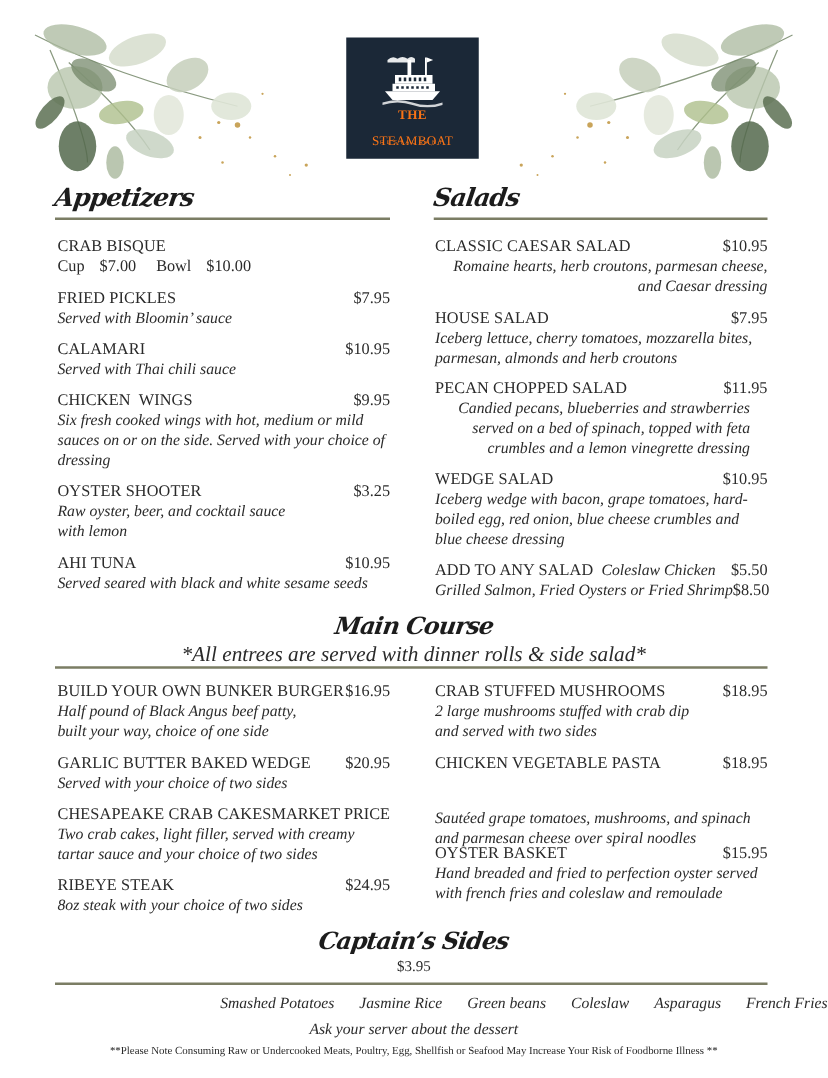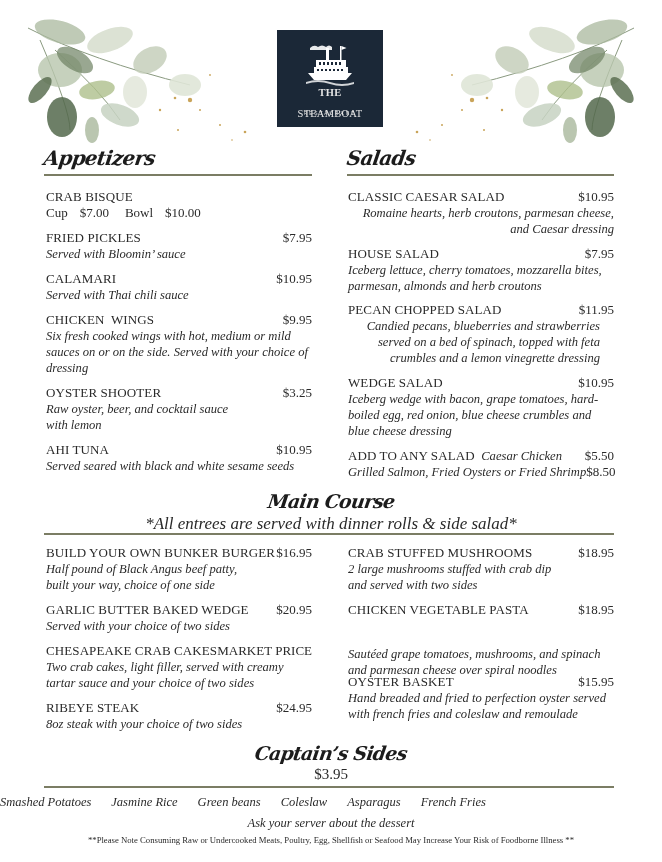--- a/index.html
+++ b/index.html
@@ -5,21 +5,21 @@
   * { box-sizing: border-box; margin: 0; padding: 0; }
   html, body { width: 662px; height: 862px; background: #ffffff; overflow: hidden; }
   body { position: relative; font-family: "Liberation Serif", "DejaVu Serif", serif; color: #2a2a2a; }
 
   .foliage { position: absolute; top: 0; }
   .foliage.left { left: 0; }
   .foliage.right { right: 0; }
 
   .logo {
     position: absolute; left: 277px; top: 30px; width: 106px; height: 97px;
-    background: #1b2837; color: #e5e5e5; text-align: center;
+    background: #1b2837; color: #f97316; text-align: center;
   }
   .logo svg { position: absolute; left: 27px; top: 12px; }
   .logo .l1 { position: absolute; left: 0; right: 0; top: 57px; font-family: "Liberation Serif", serif; font-weight: bold; font-size: 10.5px; line-height: 11px; letter-spacing: 0.3px; }
   .logo .l2 { position: absolute; left: 0; right: 0; top: 78px; font-family: "Liberation Serif", serif; font-weight: normal; font-size: 10.5px; line-height: 11px; letter-spacing: 0.2px; }
   .logo .l3 { position: absolute; left: 0; right: 0; top: 81px; font-family: "Liberation Sans", sans-serif; font-size: 4.5px; letter-spacing: 2.2px; }
 
   .script { font-family: "DejaVu Serif", serif; font-style: italic; font-weight: bold; color: #1c1c1c; letter-spacing: -0.8px; transform: skewX(-8deg); display: inline-block; }
 
   .sec-head { position: absolute; }
   .sec-head.appetizers { left: 44px; top: 146px; font-size: 20px; }
@@ -31,23 +31,23 @@
   .item .row { display: flex; justify-content: space-between; white-space: nowrap; }
   .item .name { letter-spacing: 0.1px; }
   .item .desc { font-style: italic; font-size: 12.6px; line-height: 16px; }
   .col-l { left: 46px; width: 266px; }
   .col-r { left: 348px; width: 266px; }
 
   .center-block { position: absolute; left: 0; right: 0; text-align: center; }
   .main-title { top: 490px; font-size: 19px; }
   .main-note { top: 514px; font-size: 17px; font-style: italic; }
   .sides-title { top: 742px; font-size: 19px; }
-  .sides-price { top: 766px; font-size: 15px; }
-
-  .sides-list { position: absolute; top: 795px; left: 0; right: 0; display: flex; justify-content: flex-start; gap: 20px; font-style: italic; font-size: 12.5px; }
+  .sides-price { top: 766px; font-size: 12px; }
+
+  .sides-list { position: absolute; top: 795px; left: 0; right: 0; display: flex; justify-content: flex-end; gap: 20px; font-style: italic; font-size: 12.5px; }
   .dessert { top: 816px; font-size: 12.5px; font-style: italic; }
   .warning { top: 835px; font-size: 8.7px; }
 </style>
 </head>
 <body>
 
 <svg class="foliage left" width="270" height="150" viewBox="0 0 270 150">
   <g stroke="#8a9a80" stroke-width="1" fill="none">
     <path d="M28 28 Q90 60 190 85"></path>
     <path d="M40 40 Q70 110 70 130"></path>
@@ -227,21 +227,21 @@
 <div class="item col-r" style="top:375px;">
   <div class="row">
       <span class="name">WEDGE SALAD</span>
       <span>$10.95</span>
     </div>
   <div class="desc">Iceberg wedge with bacon, grape tomatoes, hard-boiled egg, red onion, blue cheese crumbles and blue cheese dressing</div>
 </div>
 
 <div class="item col-r" style="top:448px;">
   <div class="row">
-    <span><span class="name">ADD TO ANY SALAD</span>&nbsp;&nbsp;<span class="desc">Caesar Chicken</span></span>
+    <span><span class="name">ADD TO ANY SALAD</span>&nbsp;&nbsp;<span class="desc">Coleslaw Chicken</span></span>
     <span>$5.50</span>
   </div>
   <div class="row">
     <span class="desc">Grilled Salmon, Fried Oysters or Fried Shrimp</span>
     <span>$8.50</span>
   </div>
 </div>
 
 <div class="center-block main-title">
   <span class="script">Main Course</span>

